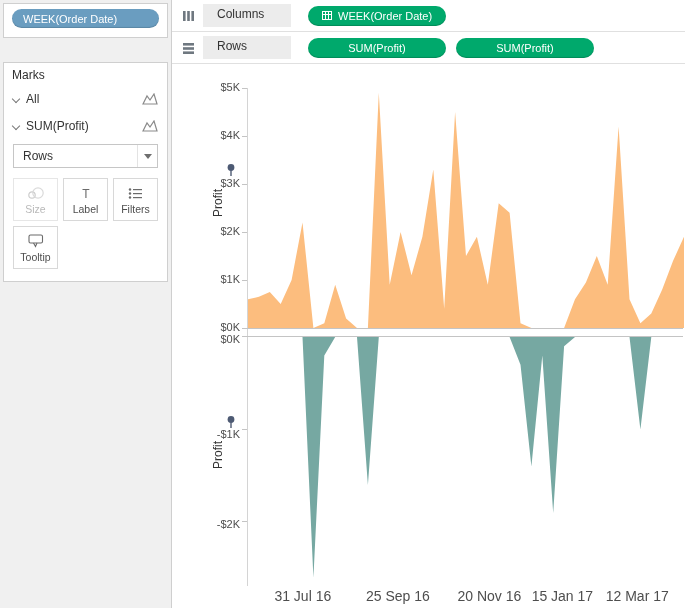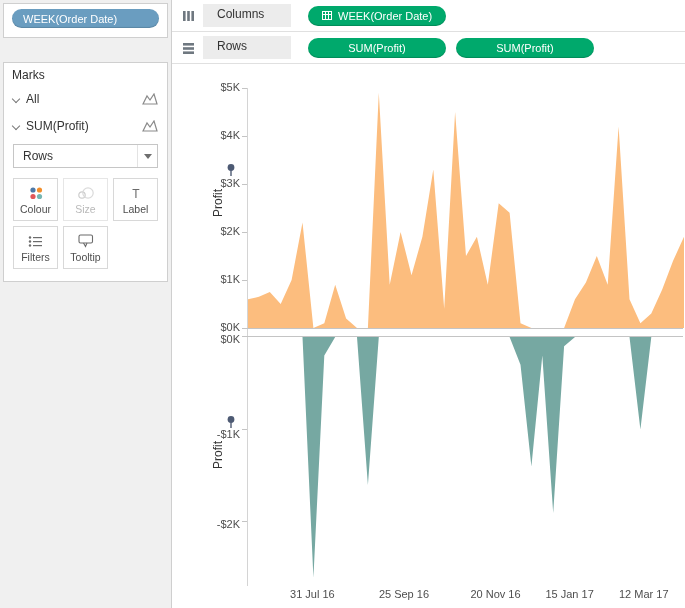--- a/index.html
+++ b/index.html
@@ -50,21 +50,21 @@
   #pin-top{top:99px}
   #pin-bottom{top:351px}
   .vaxis{position:absolute;left:75px;top:24px;width:1px;height:498px;background:#d4d4d4}
   .zline{position:absolute;left:75px;width:436px;height:1px;background:#c4c4c4}
   #zline-top{top:264px}
   #zline-bottom{top:272px}
   #area-top{position:absolute;left:76px;top:24px}
   #area-bottom{position:absolute;left:76px;top:273px}
   .ytick{position:absolute;left:18px;width:50px;text-align:right;font-size:11px;color:#4e4e4e}
   .tickmark{position:absolute;left:70px;width:5px;height:1px;background:#c4c4c4}
-  .xtick{position:absolute;top:524px;width:76px;text-align:center;font-size:11px;color:#4e4e4e;white-space:nowrap}
+  .xtick{position:absolute;top:524px;width:76px;text-align:left;font-size:14px;color:#4e4e4e;white-space:nowrap}
 </style>
 </head>
 <body>
 
 <div class="app">
 
   <aside class="sidebar">
 
     <section class="card">
       <div class="filter-pill">
@@ -93,31 +93,20 @@
 
 
       <div class="mark-type">
         <span class="val">Rows</span>
         <span class="caret">
             <i></i>
           </span>
       </div>
 
       <div class="btn-grid">
-        <div class="mbtn">
-          <span class="ico">
-            <svg width="14" height="14">
-                <circle cx="4" cy="4" r="2.6" fill="#4e79a7"></circle>
-                <circle cx="10.5" cy="4" r="2.6" fill="#f28e2b"></circle>
-                <circle cx="4" cy="10.5" r="2.6" fill="#e15759"></circle>
-                <circle cx="10.5" cy="10.5" r="2.6" fill="#76b7b2"></circle>
-              </svg>
-          </span>
-          <span>Colour</span>
-        </div>
         <div class="mbtn disabled">
           <span class="ico">
             <svg width="17" height="14">
                 <circle cx="5" cy="9" r="3.2" fill="none" stroke="#cdcdcd" stroke-width="1.2"></circle>
                 <circle cx="11" cy="7" r="5.2" fill="none" stroke="#dadada" stroke-width="1.2"></circle>
               </svg>
           </span>
           <span>Size</span>
         </div>
         <div class="mbtn">

